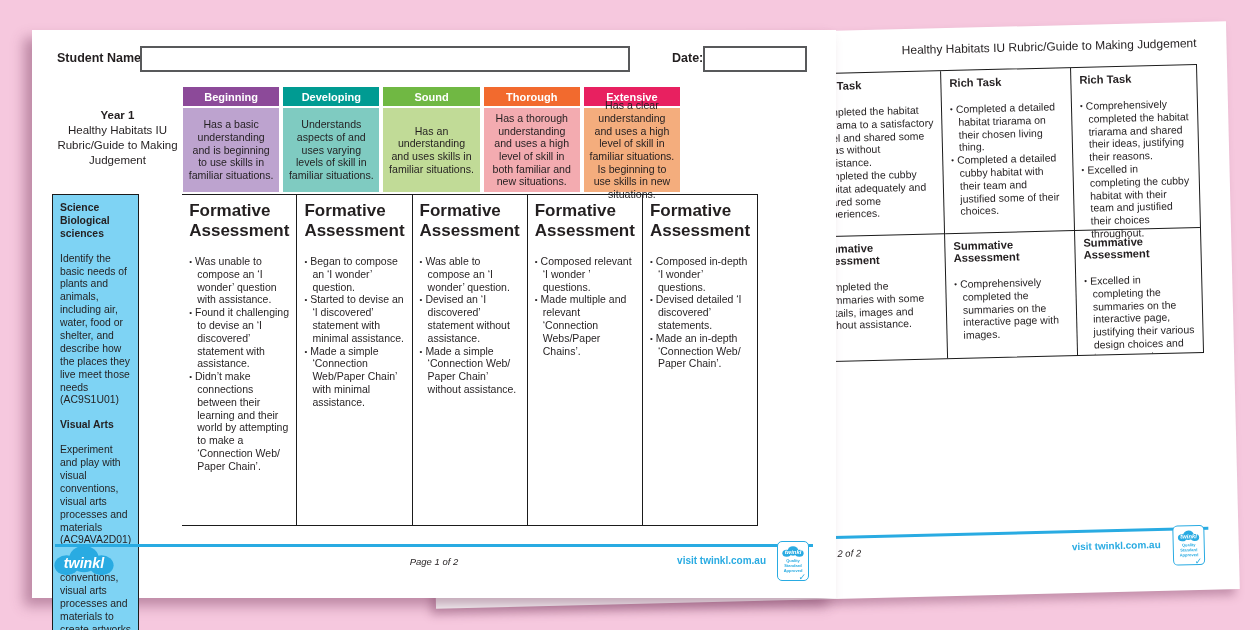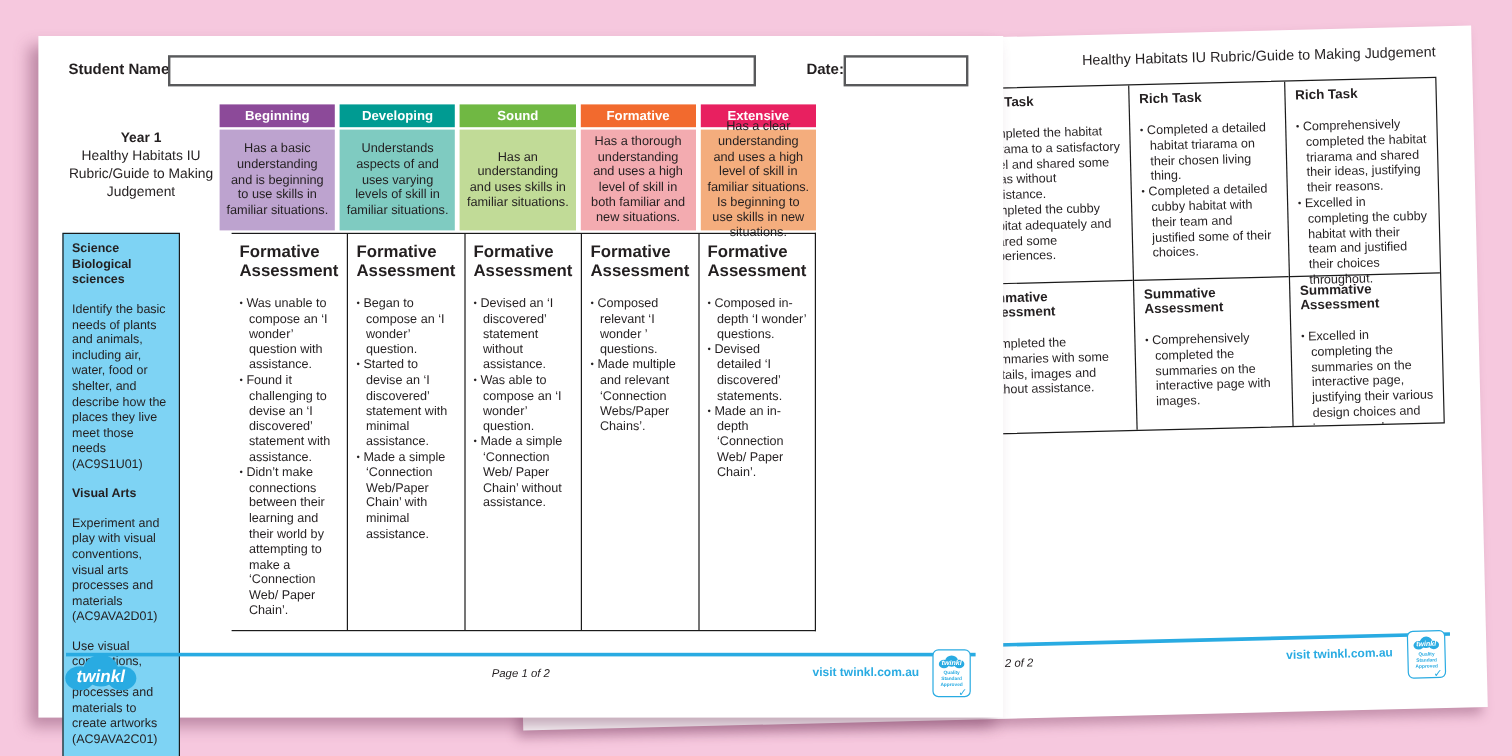--- a/index.html
+++ b/index.html
@@ -48,21 +48,21 @@
   .criteria-cell{
     width:131px;box-sizing:border-box;border:1.6px solid #1b1b1b;
     padding:7px 7px;font-size:10.4px;line-height:1.24;
   }
   .criteria-cell p{margin:0 0 12px 0;}
   .criteria-cell p.h{font-weight:bold;margin:0;}
   .criteria-cell p.h2{font-weight:bold;margin:0 0 12px 0;}
   .fgrid{flex:1;display:flex;border:1.6px solid #1b1b1b;border-left:none;box-sizing:border-box;height:332px;}
   .fcell{flex:1;border-left:1.6px solid #1b1b1b;padding:6px 7px;box-sizing:border-box;overflow:hidden;}
   .fcell:first-child{border-left:none;}
-  .fcell .ftitle{font-weight:bold;font-size:14px;margin:0 0 14px 0;}
+  .fcell .ftitle{font-weight:bold;font-size:17px;margin:0 0 14px 0;}
   ul.bullets{list-style:none;margin:0;padding:0;font-size:10.5px;line-height:1.22;}
   ul.bullets li{padding-left:8px;text-indent:-8px;margin:0;}
   ul.bullets li::before{content:"\2022";font-size:8px;vertical-align:1px;margin-right:3px;}
   
   .footer-line{position:absolute;height:3px;background:#29abe2;}
   .front-page .footer-line{left:23px;width:758px;top:514px;}
   .page-num{position:absolute;left:0;right:0;text-align:center;font-size:9.5px;font-style:italic;top:526px;}
   .visit{position:absolute;font-size:10px;font-weight:bold;color:#29abe2;top:525px;}
   .front-page .visit{right:70px;}
   .logo{position:absolute;left:20px;top:512px;}
@@ -184,21 +184,21 @@
   <div class="fill-box name-box"></div>
   <div class="field-label date-label">Date:</div>
   <div class="fill-box date-box"></div>
 
   <div class="rubric">
 
     <div class="hdr-row">
       <div class="hdr-cell" style="background-color: rgb(140, 74, 153);">Beginning</div>
       <div class="hdr-cell" style="background-color: rgb(0, 155, 146);">Developing</div>
       <div class="hdr-cell" style="background-color: rgb(112, 184, 67);">Sound</div>
-      <div class="hdr-cell" style="background-color: rgb(242, 106, 46);">Formative</div>
+      <div class="hdr-cell" style="background-color: rgb(242, 106, 46);">Thorough</div>
       <div class="hdr-cell" style="background-color: rgb(232, 32, 96);">Extensive</div>
     </div>
 
     <div class="row-label">
       <div class="yr">Year 1</div>
       <div>Healthy Habitats IU Rubric/Guide to Making Judgement</div>
     </div>
 
     <div class="desc-row">
       <div class="desc-cell" style="background-color: rgb(189, 163, 207);">Has a basic understanding and is beginning to use skills in familiar situations.</div>
@@ -230,22 +230,22 @@
           <p class="ftitle">Formative Assessment</p>
           <ul class="bullets">
               <li>Began to compose an ‘I wonder’ question.</li>
               <li>Started to devise an ‘I discovered’ statement with minimal assistance.</li>
               <li>Made a simple ‘Connection Web/Paper Chain’ with minimal assistance.</li>
             </ul>
         </div>
         <div class="fcell">
           <p class="ftitle">Formative Assessment</p>
           <ul class="bullets">
+              <li>Was able to compose an ‘I wonder’ question.</li>
               <li>Devised an ‘I discovered’  statement without assistance.</li>
-              <li>Was able to compose an ‘I wonder’ question.</li>
               <li>Made a simple ‘Connection Web/ Paper Chain’ without assistance.</li>
             </ul>
         </div>
         <div class="fcell">
           <p class="ftitle">Formative Assessment</p>
           <ul class="bullets">
               <li>Composed relevant ‘I wonder ’ questions.</li>
               <li>Made multiple and relevant ‘Connection Webs/Paper Chains’.</li>
             </ul>
         </div>

